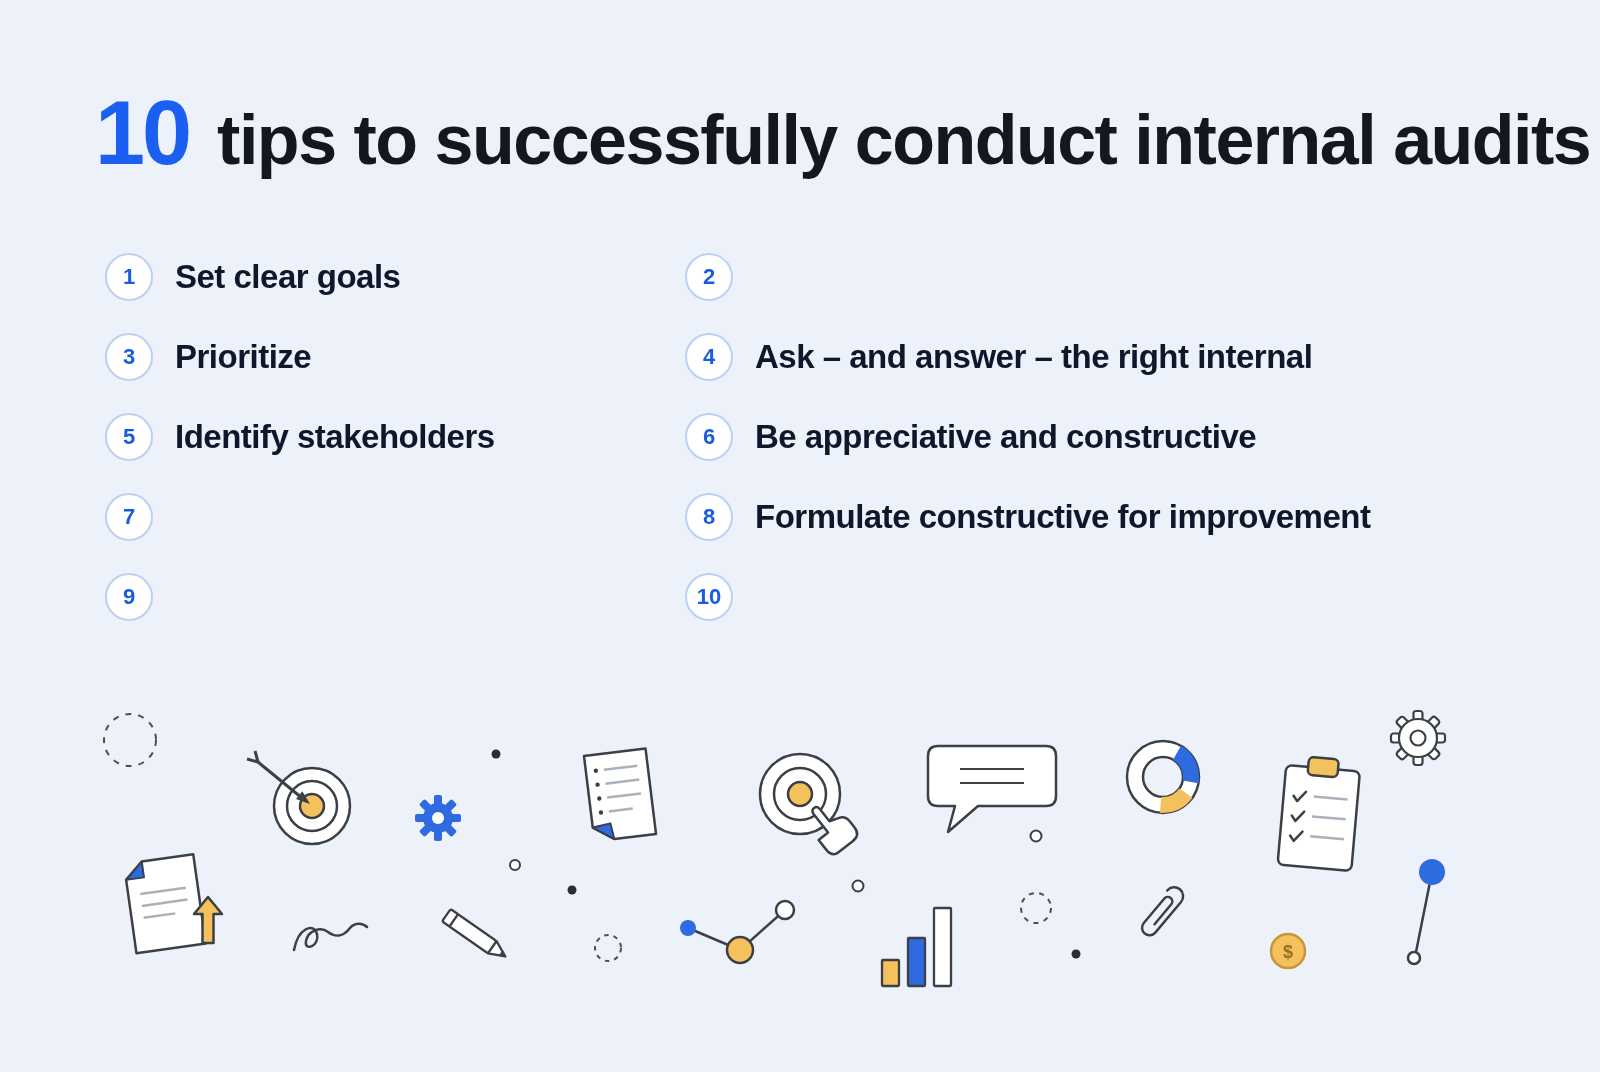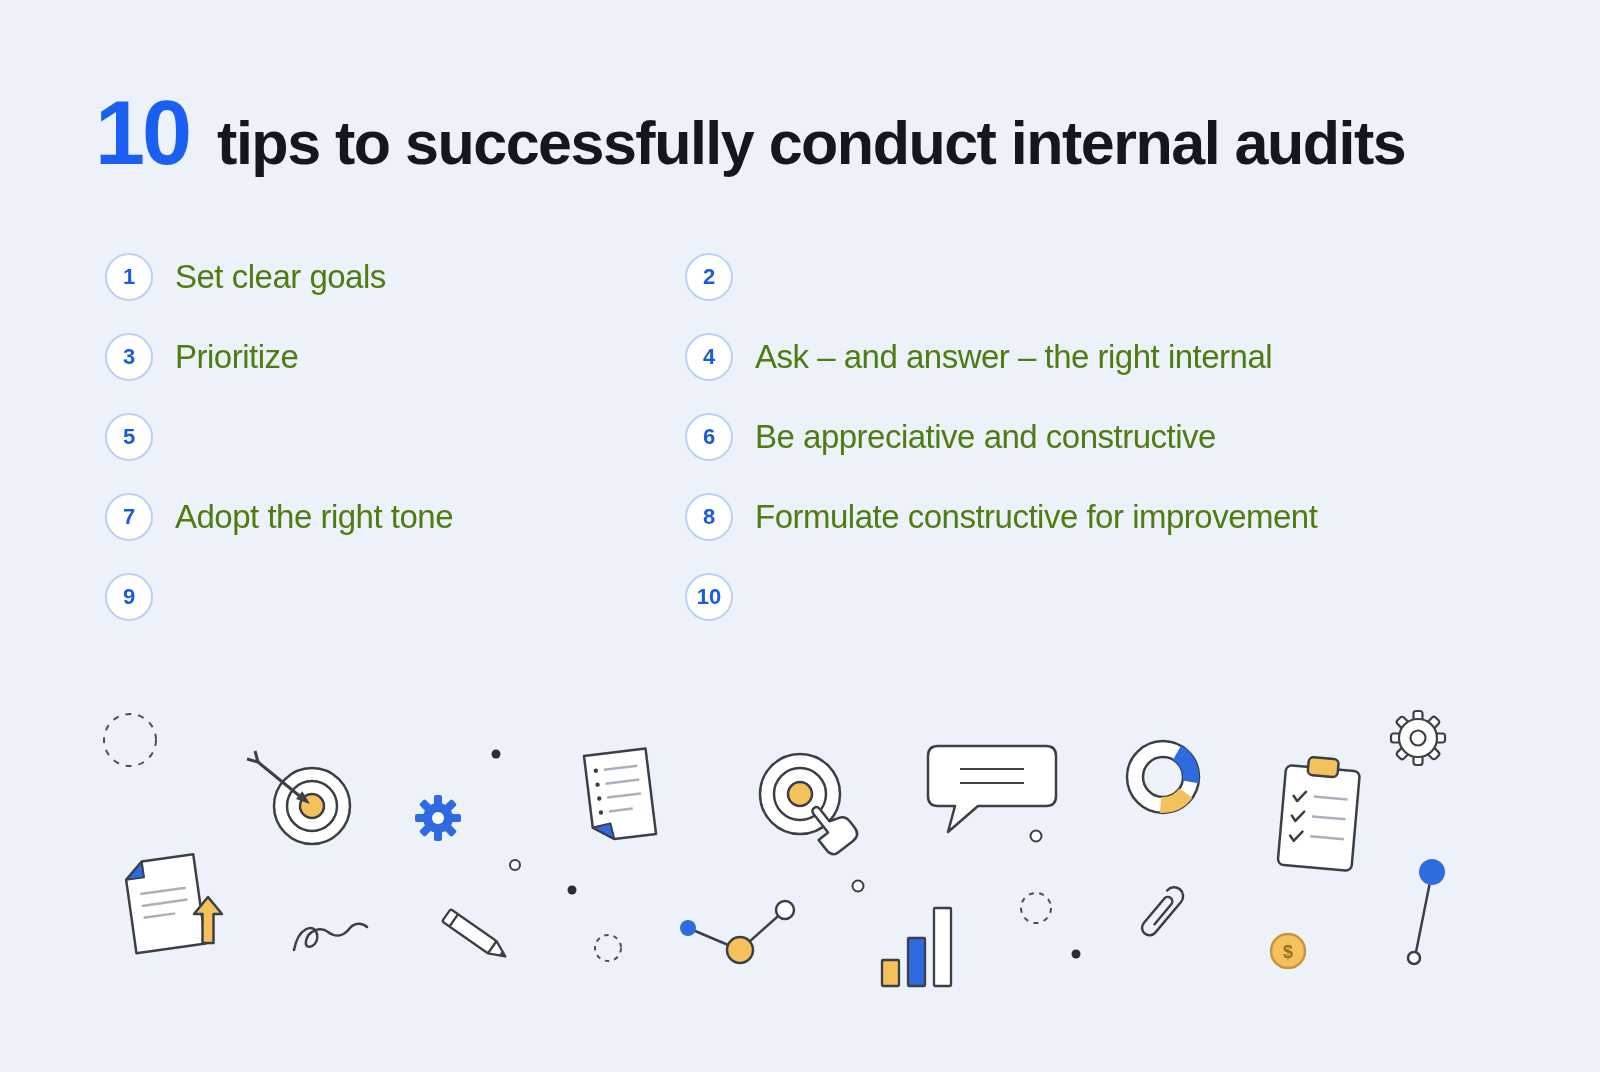--- a/index.html
+++ b/index.html
@@ -11,41 +11,41 @@
     overflow: hidden;
   }
   .title {
     position: absolute; left: 95px; top: 82px;
     display: flex; align-items: baseline; gap: 28px;
   }
   .title-number {
     font-size: 90px; font-weight: 700; color: #1a5ef2; letter-spacing: -3px;
   }
   .title-text {
-    font-size: 61px; font-weight: 700; color: #15171c; letter-spacing: -1.5px;
+    font-size: 70px; font-weight: 700; color: #15171c; letter-spacing: -1.5px;
   }
   .tips {
     position: absolute; left: 105px; top: 253px; right: 90px;
     display: flex;
   }
   .col { display: flex; flex-direction: column; gap: 32px; }
   .col-left { width: 580px; flex: 0 0 580px; }
   .tip { display: flex; align-items: center; gap: 22px; height: 48px; }
   .tip-num {
     width: 48px; height: 48px; box-sizing: border-box;
     border-radius: 50%;
     background: #ffffff;
     border: 2px solid #bcd0f4;
     color: #1a5ce0;
     font-weight: 700; font-size: 22px;
     display: flex; align-items: center; justify-content: center;
     flex: 0 0 48px;
   }
   .tip-label {
-    font-size: 33px; font-weight: 400; color: #4d7c0f; letter-spacing: -0.5px;
+    font-size: 33px; font-weight: 700; color: #0f172a; letter-spacing: -0.5px;
     white-space: nowrap;
   }
   .decor { position: absolute; left: 0; top: 0; width: 1600px; height: 1072px; }
   .ic { position: absolute; }
   .ic svg { display: block; }
 </style>
 </head>
 <body>
 
 <div class="title">
@@ -58,24 +58,24 @@
     <div class="tip">
       <span class="tip-num">1</span>
       <span class="tip-label">Set clear goals</span>
     </div>
     <div class="tip">
       <span class="tip-num">3</span>
       <span class="tip-label">Prioritize</span>
     </div>
     <div class="tip">
       <span class="tip-num">5</span>
+      <span class="tip-label">Identify stakeholders</span>
     </div>
     <div class="tip">
       <span class="tip-num">7</span>
-      <span class="tip-label">Adopt the right tone</span>
     </div>
     <div class="tip">
       <span class="tip-num">9</span>
     </div>
   </div>
   <div class="col col-right">
     <div class="tip">
       <span class="tip-num">2</span>
     </div>
     <div class="tip">

